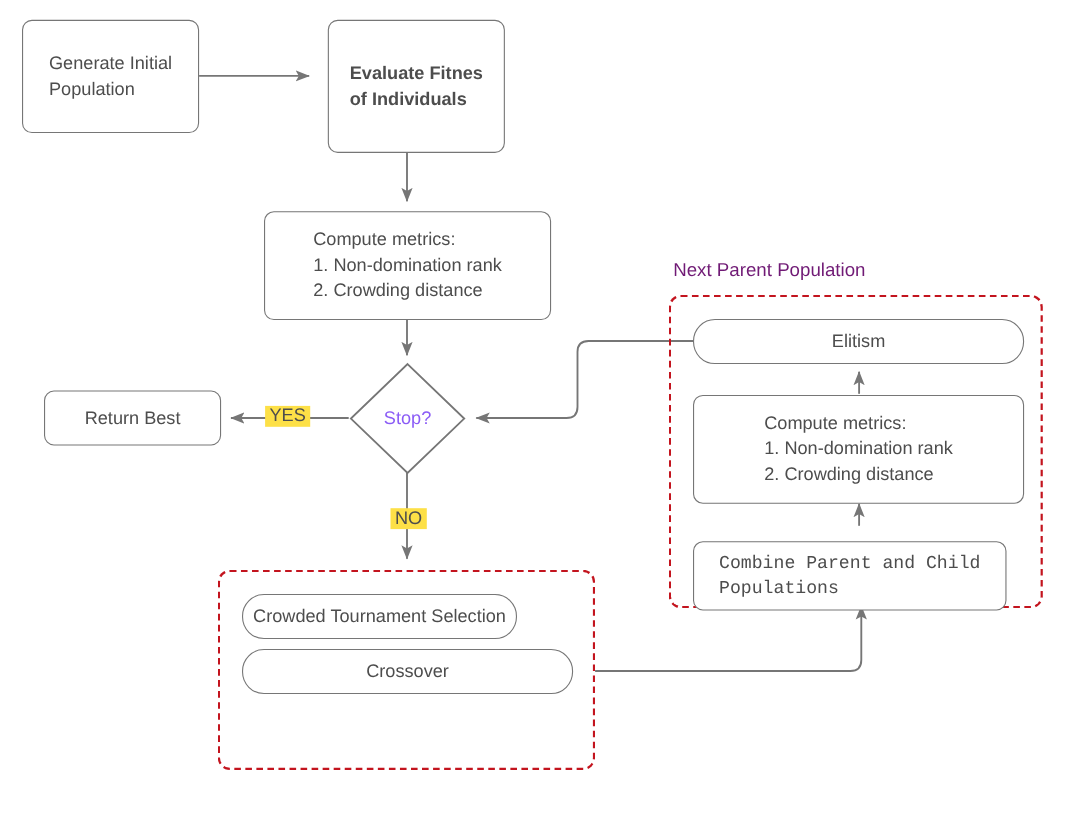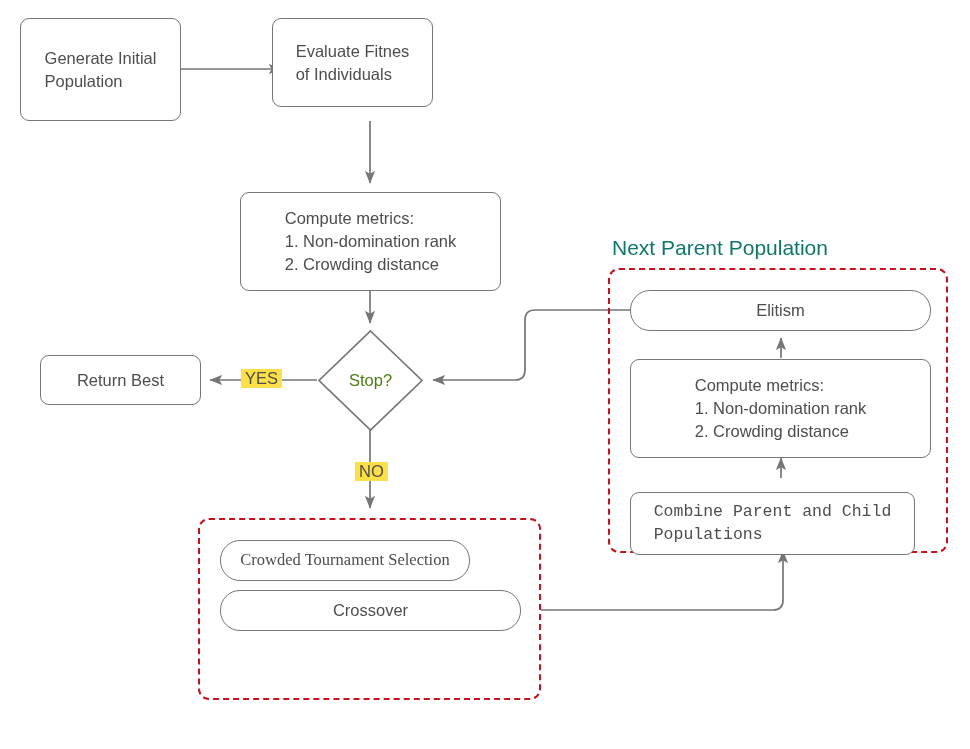--- a/index.html
+++ b/index.html
@@ -56,35 +56,35 @@
   }
   .diamond-label {
     position: absolute;
     left: 0;
     top: 0;
     width: 100%;
     height: 100%;
     display: flex;
     align-items: center;
     justify-content: center;
-    color: #4d7c0f;
+    color: #8b5cf6;
     font-size: 16.5px;
   }
   .group-box {
     position: absolute;
     box-sizing: border-box;
     border: 2.1px dashed #c3141e;
     border-radius: 11px;
     background: transparent;
     z-index: 1;
   }
   .group-label {
     position: absolute;
-    color: #0f766e;
-    font-size: 21px;
+    color: #701a75;
+    font-size: 17px;
     white-space: nowrap;
     z-index: 3;
   }
   .edge-label {
     position: absolute;
     color: #4d4d4d;
     font-size: 16.5px;
     background: #fde047;
     padding: 0 4px;
     white-space: nowrap;
@@ -134,21 +134,21 @@
   </svg>
 
   <div class="group-box" style="left:608px; top:268px; width:340px; height:285px;"></div>
   <div class="group-label" style="left:612px; top:236px;">Next Parent Population</div>
 
   <div class="group-box" style="left:198px; top:518px; width:343px; height:182px;"></div>
 
   <div class="node" style="left:20px; top:18px; width:161px; height:103px;">Generate Initial
 Population</div>
 
-  <div class="node" style="left:272px; top:18px; width:161px; height:89px;">Evaluate Fitnes
+  <div class="node" style="left:298px; top:18px; width:161px; height:121px;font-weight:bold;">Evaluate Fitnes
 of Individuals</div>
 
   <div class="node" style="left:240px; top:192px; width:261px; height:99px;">Compute metrics:
 1. Non-domination rank
 2. Crowding distance</div>
 
   <div class="node" style="left:40px; top:355px; width:161px; height:50px;">Return Best</div>
 
   <div class="diamond-wrap" style="left:317px; top:329px; width:107px; height:103px;">
     <svg width="107" height="103" viewBox="0 0 107 103">
@@ -159,21 +159,21 @@
 
   <div class="node small" style="left:630px; top:290px; width:301px; height:41px;">Elitism</div>
 
   <div class="node" style="left:630px; top:359px; width:301px; height:99px;">Compute metrics:
 1. Non-domination rank
 2. Crowding distance</div>
 
   <div class="node" style="left:630px; top:492px; width:285px; height:63px;font-family:Liberation Mono, monospace;">Combine Parent and Child
 Populations</div>
 
-  <div class="node small" style="left:220px; top:540px; width:250px; height:41px;font-family:Liberation Serif, serif;">Crowded Tournament Selection</div>
+  <div class="node small" style="left:220px; top:540px; width:250px; height:41px;">Crowded Tournament Selection</div>
 
   <div class="node small" style="left:220px; top:590px; width:301px; height:41px;">Crossover</div>
 
 
   <div class="edge-label" style="left:241px; top:369px;">YES</div>
 
   <div class="edge-label" style="left:355px; top:462px;">NO</div>
 
 </div>
 

